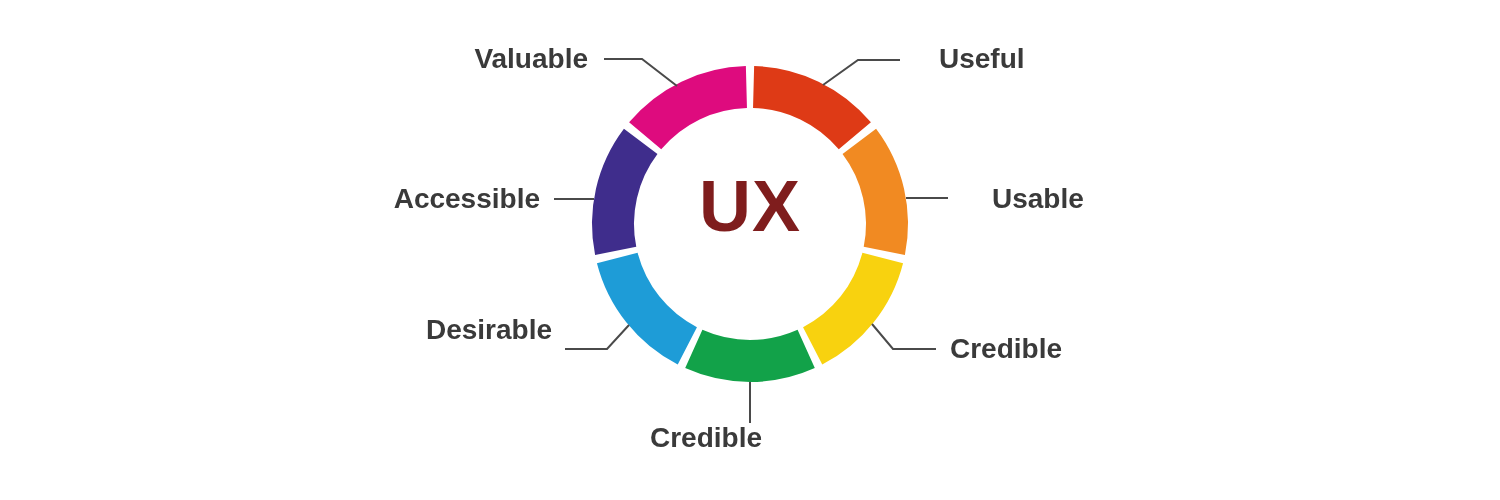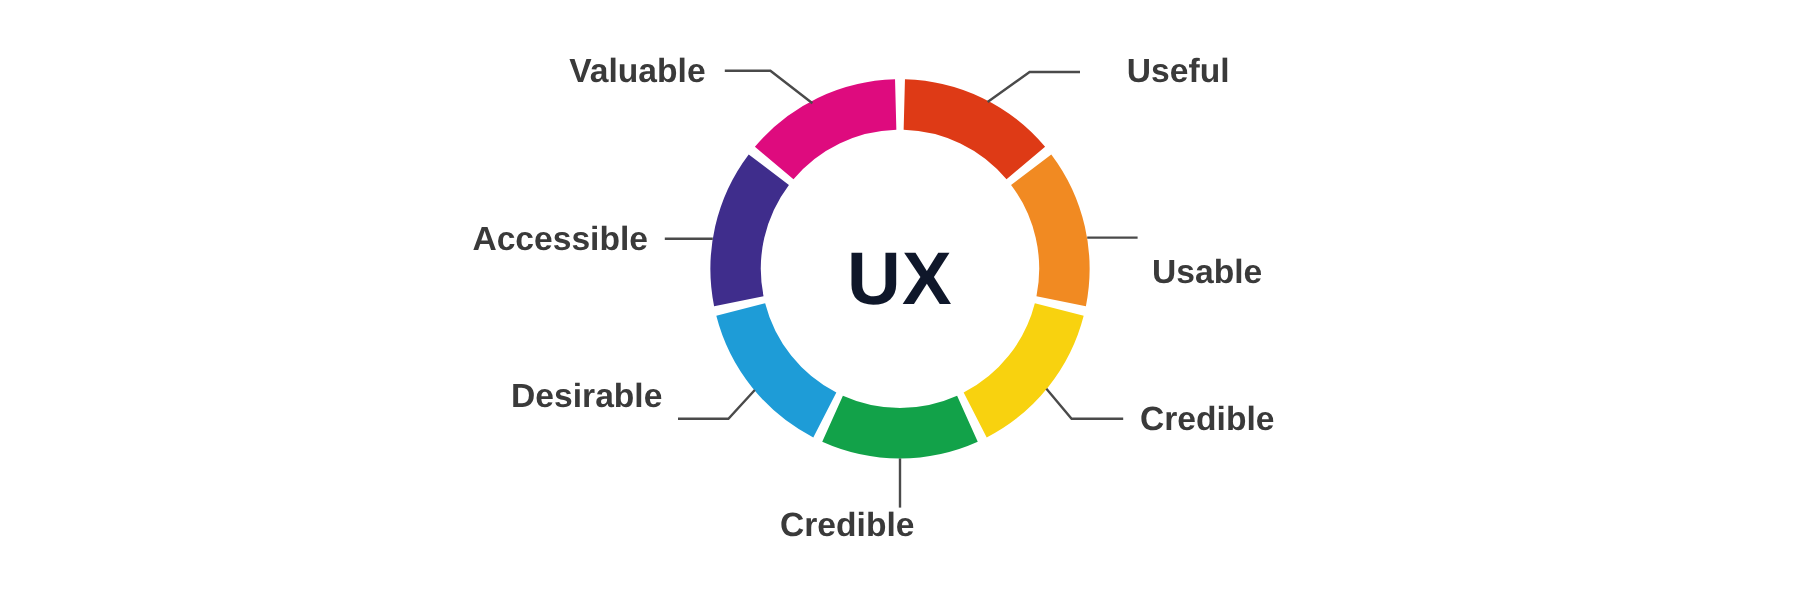--- a/index.html
+++ b/index.html
@@ -22,33 +22,33 @@
     position: absolute;
     font-size: 28px;
     font-weight: 700;
     line-height: 26px;
     color: #3A3A3A;
     white-space: nowrap;
   }
   .center-label {
     position: absolute;
     left: 650px;
-    top: 184px;
+    top: 157px;
     width: 200px;
     text-align: center;
-    font-size: 62px;
+    font-size: 72px;
     font-weight: 700;
     line-height: 98px;
     letter-spacing: 1px;
-    color: #0f172a;
+    color: #7f1d1d;
   }
   .lbl-valuable   { right: 912px; top: 46px;  text-align: right; }
   .lbl-useful     { left: 910px;  top: 46px; margin-left: 29px;  }
   .lbl-accessible { right: 960px; top: 186px; text-align: right; }
-  .lbl-usable     { left: 960px;  top: 186px; margin-top: 28px; }
+  .lbl-usable     { left: 992px;  top: 186px; }
   .lbl-desirable  { right: 948px; top: 317px; text-align: right; }
   .lbl-findable   { left: 950px;  top: 336px; }
   .lbl-credible   { left: 650px;  top: 425px; width: 200px; }
 </style>
 </head>
 <body>
 
 <div class="canvas">
 
   <svg id="donut-svg" viewBox="0 0 1500 500" xmlns="http://www.w3.org/2000/svg">

